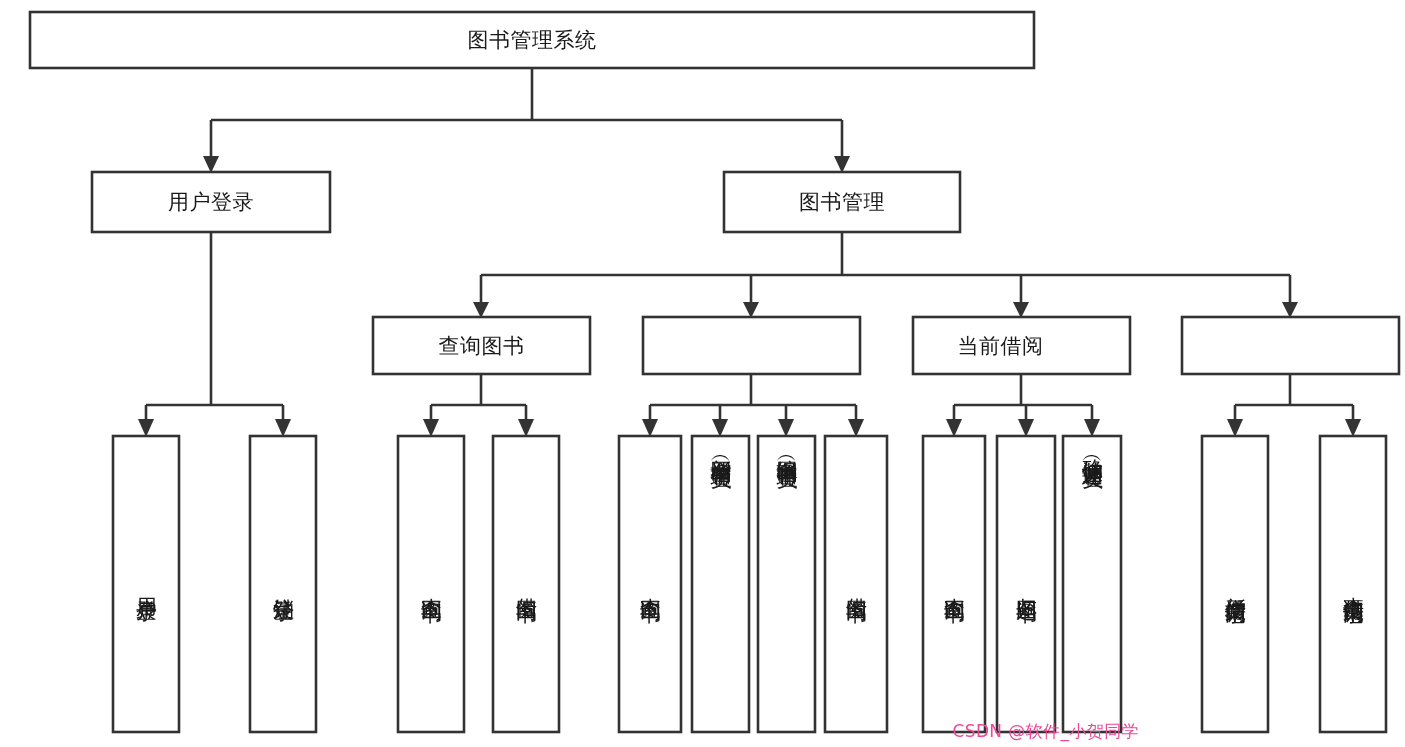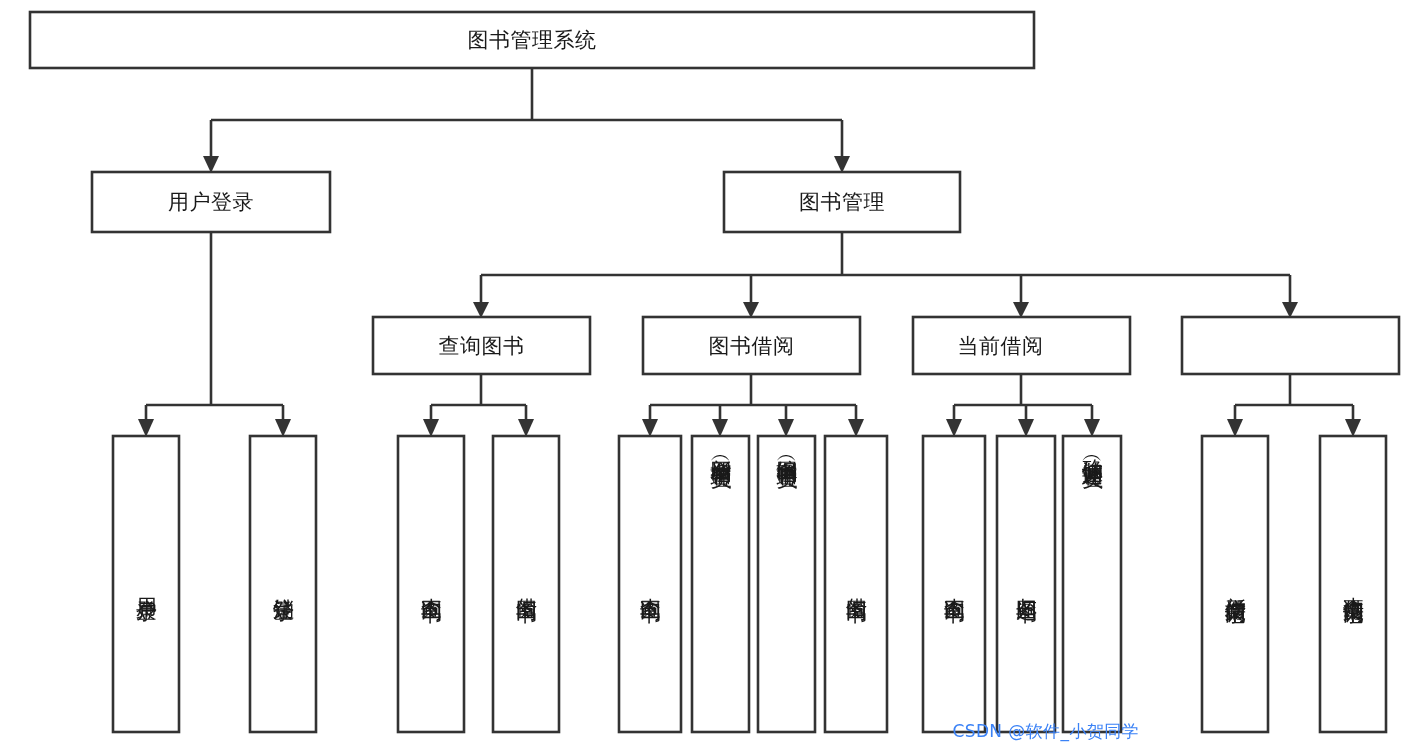--- a/index.html
+++ b/index.html
@@ -68,21 +68,21 @@
     font-size: 21px;
     color: #1a1a1a;
     letter-spacing: 0.5px;
   }
   #watermark {
     position: absolute;
     right: 8px;
     bottom: 4px;
     font-family: "DejaVu Sans", "Liberation Sans", sans-serif;
     font-size: 17px;
-    color: #3b82f6;
+    color: #ec4899;
     letter-spacing: 0.4px;
     user-select: none;
   }
 </style>
 </head>
 <body>
 
 <div id="diagram-root">
 
   <svg class="diagram-canvas" viewBox="0 0 1405 747">
@@ -193,21 +193,20 @@
     <rect class="node-rect" x="1190" y="436" width="66" height="296"></rect>
     <rect class="node-rect" x="1308" y="436" width="66" height="296"></rect>
   </svg>
 
   <div class="htext-box" style="left:18px; top:12px; width:1004px; height:56px;">图书管理系统</div>
 
   <div class="htext-box" style="left:80px; top:172px; width:238px; height:60px;">用户登录</div>
   <div class="htext-box" style="left:712px; top:172px; width:236px; height:60px;">图书管理</div>
 
   <div class="htext-box" style="left:361px; top:317px; width:217px; height:57px;">查询图书</div>
-  <div class="htext-box" style="left:631px; top:317px; width:217px; height:57px;">图书借阅</div>
   <div class="htext-box" style="left:880px; top:317px; width:217px; height:57px;">当前借阅</div>
 
   <div class="vtext-box" style="left:101px; top:436px; width:66px; height:296px;">
     <span class="vtext-inner">用户登录</span>
   </div>
   <div class="vtext-box" style="left:238px; top:436px; width:66px; height:296px;">
     <span class="vtext-inner">注销登录</span>
   </div>
   <div class="vtext-box" style="left:386px; top:436px; width:66px; height:296px;">
     <span class="vtext-inner">查询图书</span>

